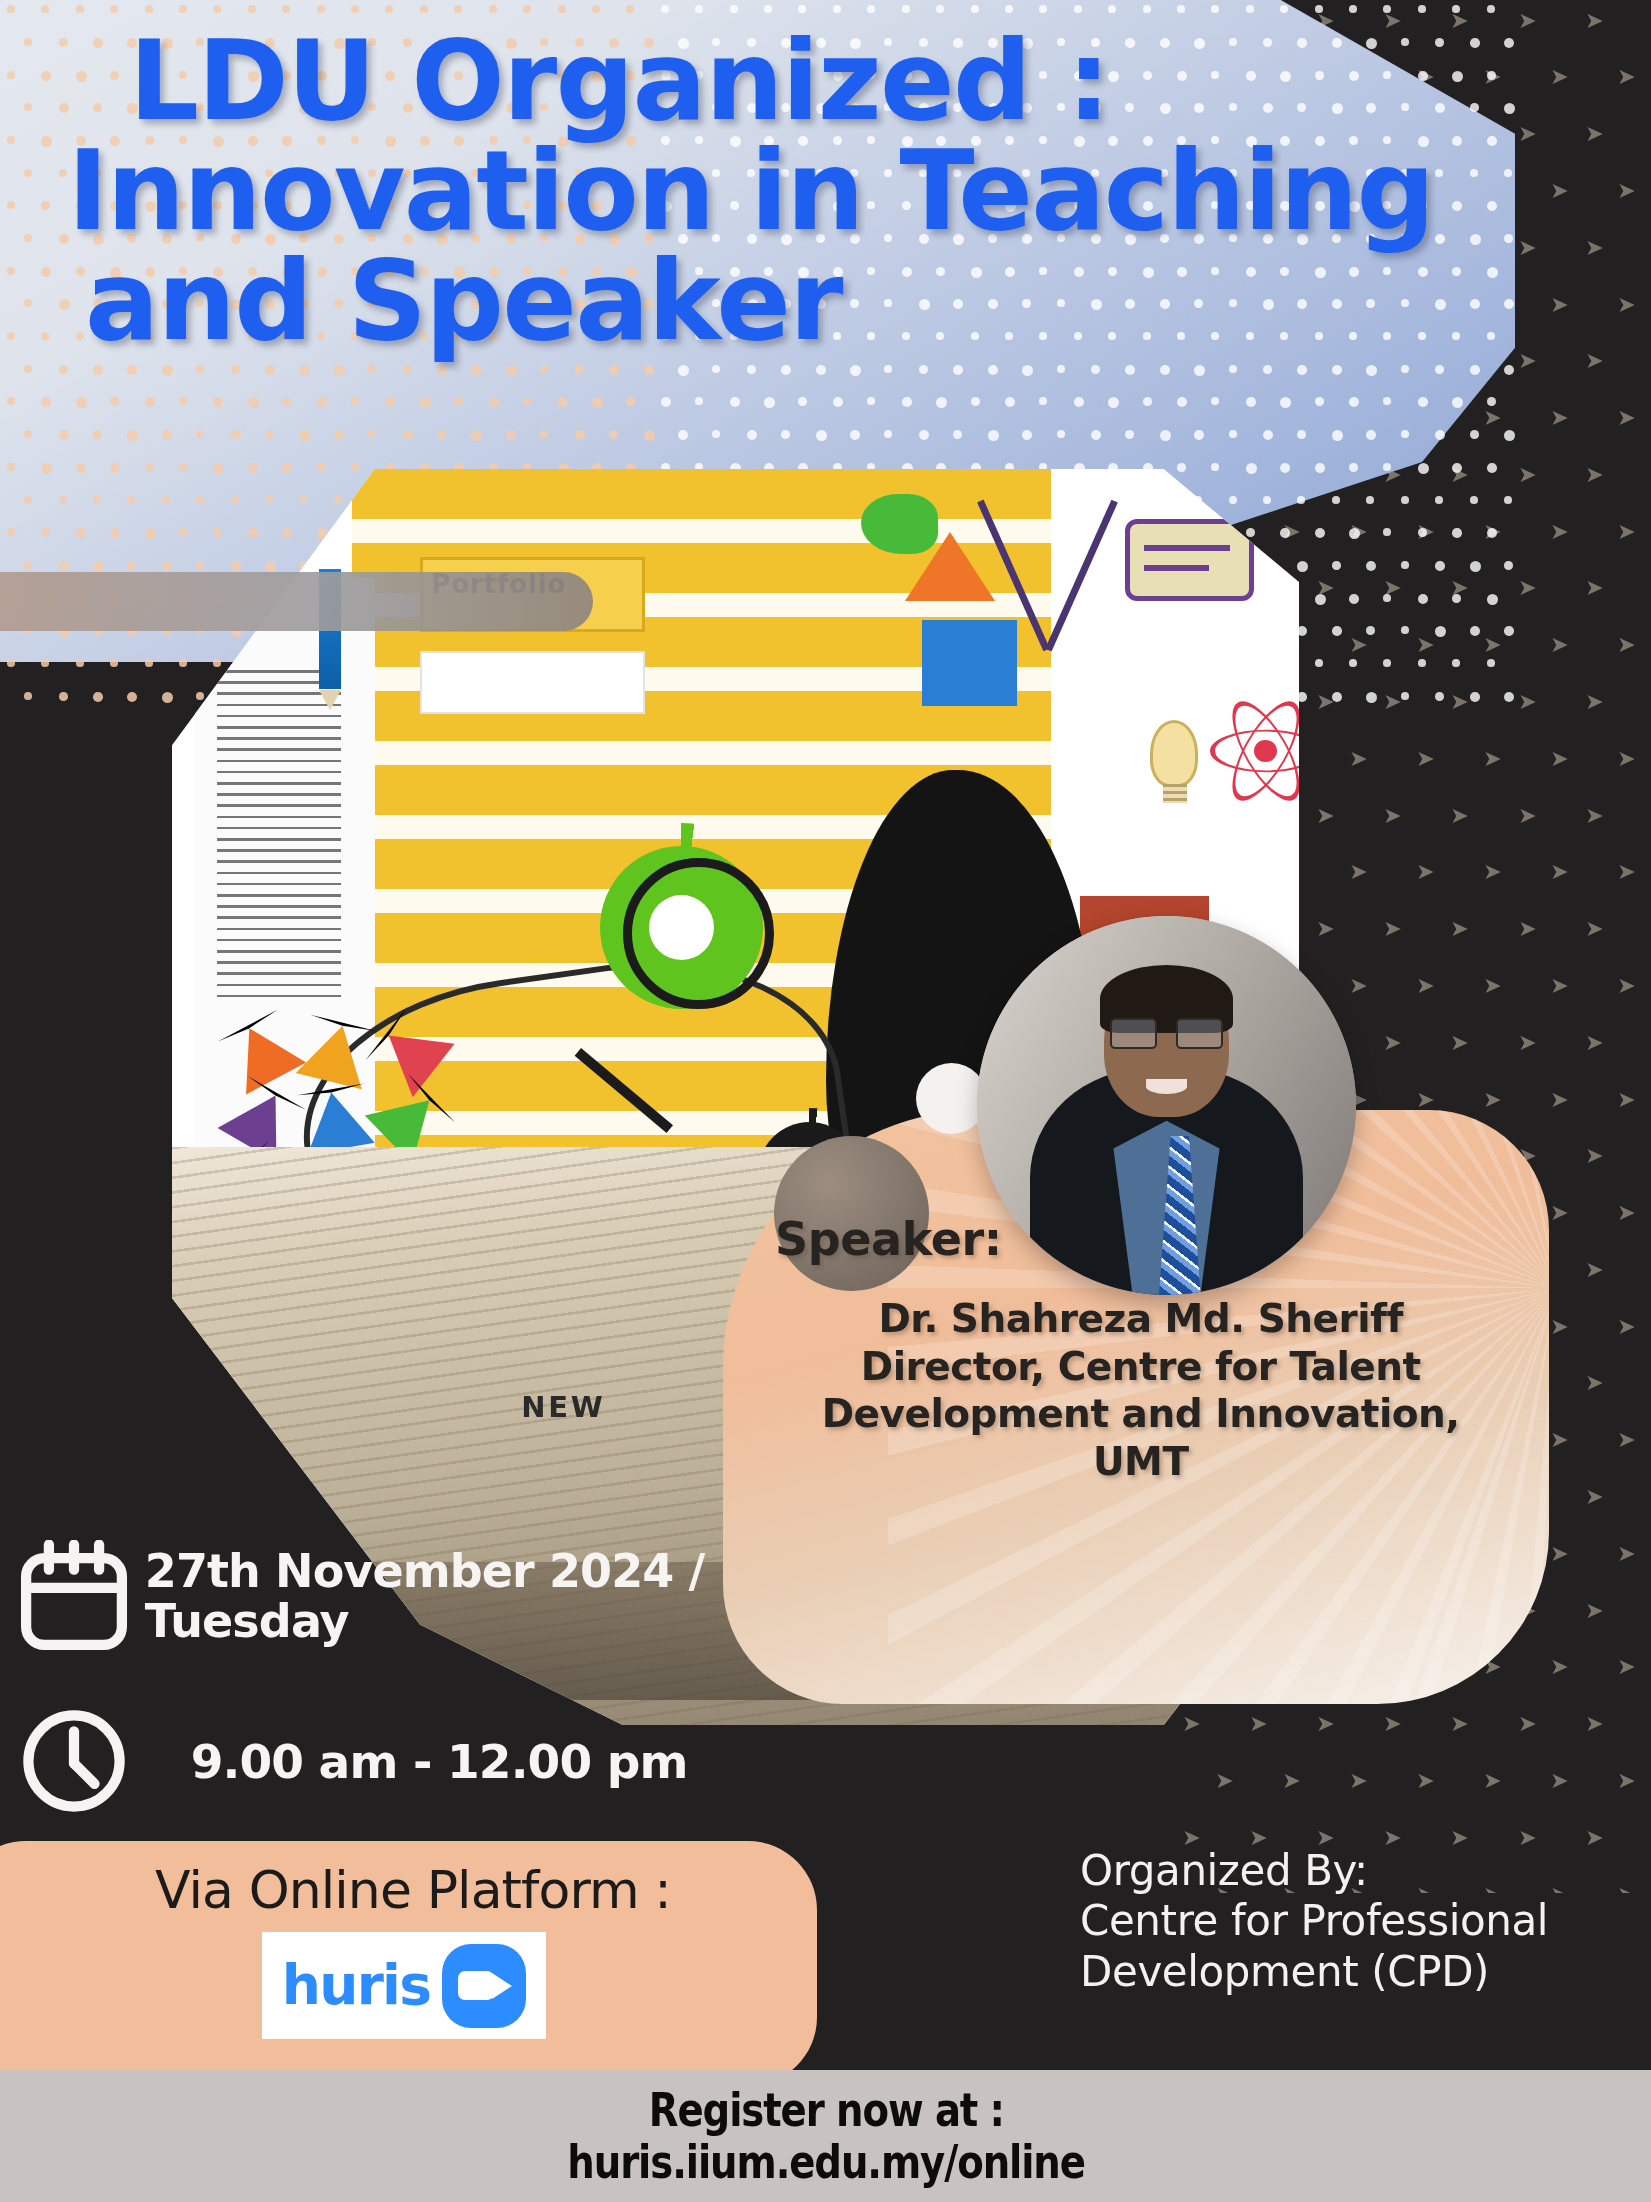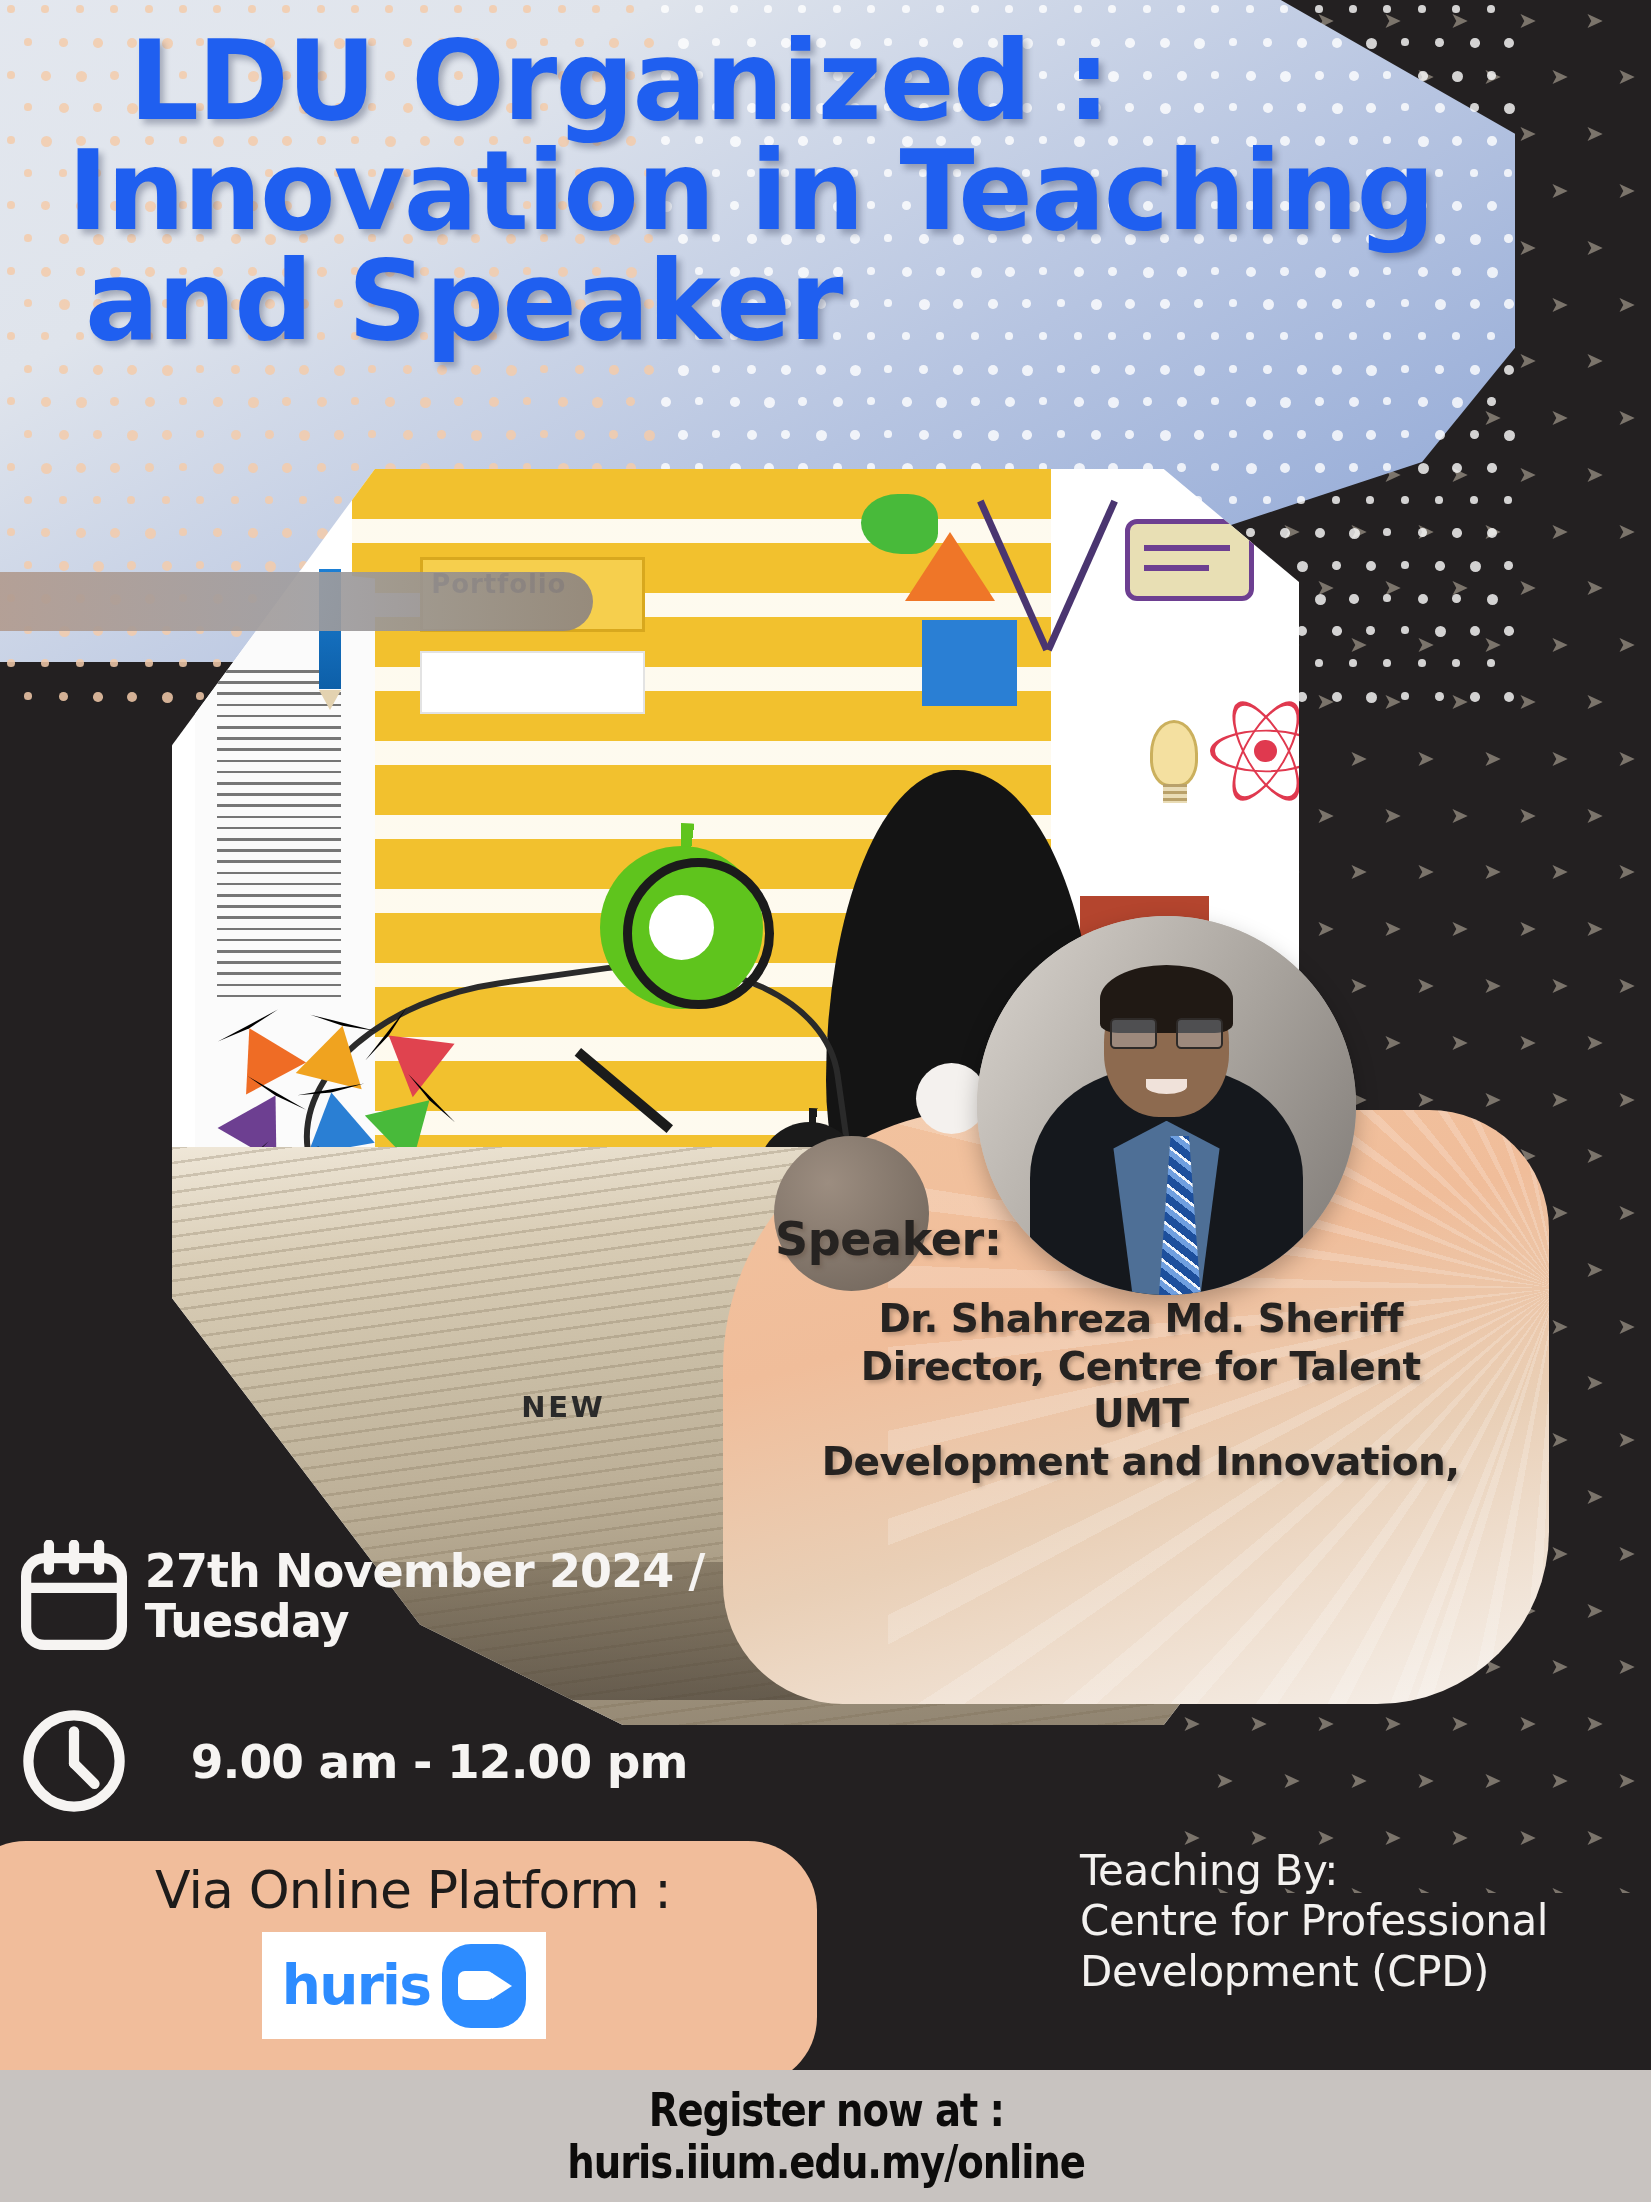--- a/index.html
+++ b/index.html
@@ -1697,22 +1697,22 @@
     <div class="shimmer"></div>
   </div>
   <div class="circ circ-brown"></div>
   <div class="circ circ-white"></div>
 
   <div class="speaker-text" style="position:absolute;left:723px;top:1110px;width:826px;height:594px;">
     <div class="sp-label">Speaker:</div>
     <div class="sp-lines">
       <div>Dr. Shahreza Md. Sheriff</div>
       <div>Director, Centre for Talent</div>
+      <div>Development and Innovation,</div>
       <div>UMT</div>
-      <div>Development and Innovation,</div>
     </div>
   </div>
 
   <div class="photo-circle">
     <div class="ph-bg"></div>
     <div class="ph-body"></div>
     <div class="ph-shirt"></div>
     <div class="ph-tie"></div>
     <div class="ph-head"></div>
     <div class="ph-hair"></div>
@@ -1753,21 +1753,21 @@
 
   <div class="platform-pill">
     <div class="platform-label">Via Online Platform :</div>
     <div class="zoom-logo">
       <div class="zoom-word">huris</div>
       <div class="zoom-icon"></div>
     </div>
   </div>
 
   <div class="organized">
-    <div>Teaching By:</div>
+    <div>Organized By:</div>
     <div>Centre for Professional</div>
     <div>Development (CPD)</div>
   </div>
 
   <div class="footer-bar">
     <div class="footer-line">Register now at :</div>
     <div class="footer-line">huris.iium.edu.my/online</div>
   </div>
 
 </div>

